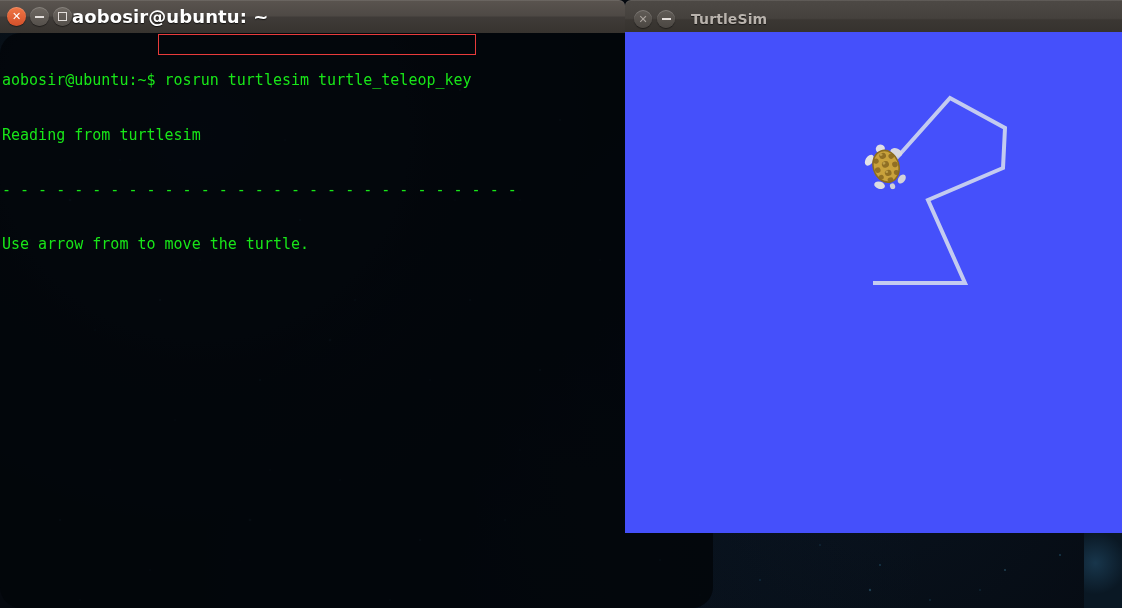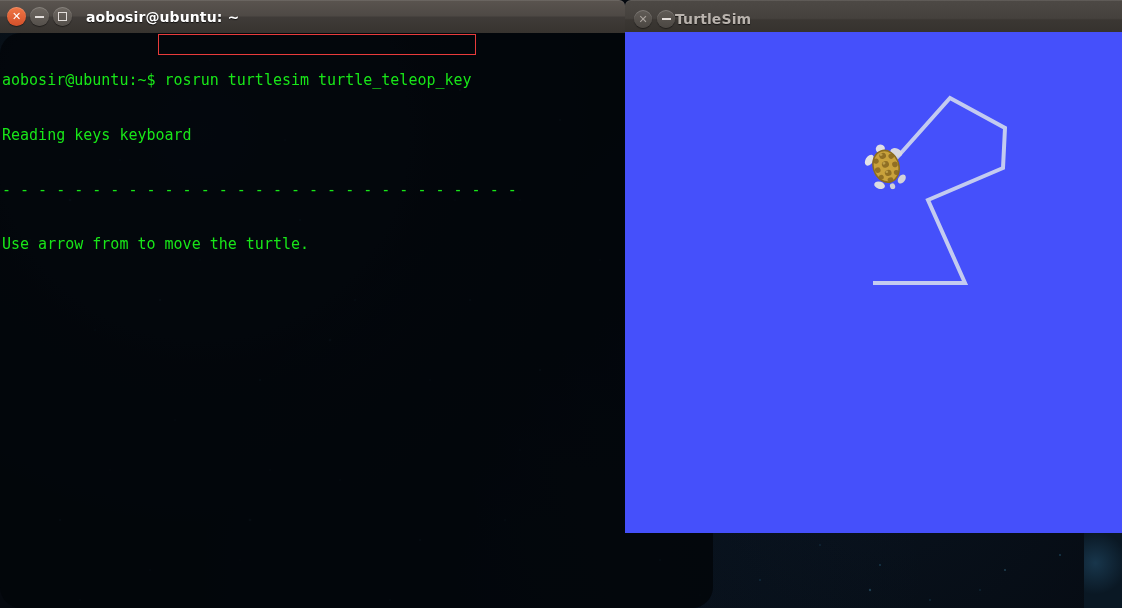--- a/index.html
+++ b/index.html
@@ -78,23 +78,23 @@
     width: 7px; height: 7px;
     border: 1.5px solid #e3dedb;
     display:block;
   }
   .wbtn .dash {
     width: 9px; height: 2px;
     background: #e3dedb;
     display: block;
   }
   .titlebar-title {
-    margin-left: 14px;
+    margin-left: 0;
     color: #ffffff;
-    font-size: 14px;
+    font-size: 18px;
     font-weight: bold;
     font-family: "DejaVu Sans", sans-serif;
     text-shadow: 0 1px 1px rgba(0,0,0,0.7);
     letter-spacing: 0.1px;
   }
 
   .term-body {
     position: absolute;
     left: 0;
     top: 33px;
@@ -135,21 +135,21 @@
   }
   #turtlesim-window .titlebar {
     height: 38px;
     background: linear-gradient(to bottom, #4d4945 0%, #45413d 48%, #3b3733 52%, #33302c 100%);
     border-top-left-radius: 6px;
     border-top-right-radius: 0;
   }
   #turtlesim-window .titlebar-title {
     color: #b9b3ad;
     font-size: 14px;
-    margin-left: 0;
+    margin-left: 16px;
     text-shadow: 0 1px 1px rgba(0,0,0,0.6);
   }
   #turtlesim-window .wbtn {
     width: 18px; height: 18px;
     background: linear-gradient(to bottom, #615c57 0%, #4b4742 100%);
     color: #a9a39d;
   }
   #turtlesim-window .wbtn.close { background: linear-gradient(to bottom, #615c57 0%, #4b4742 100%); color:#a9a39d; }
   #turtlesim-window .win-buttons { padding-left: 9px; gap: 5px; }
 
@@ -262,21 +262,21 @@
         <div class="wbtn">
             <span class="sq"></span>
           </div>
       </div>
       <div class="titlebar-title">aobosir@ubuntu: ~</div>
     </div>
 
     <div class="term-body">
       <div class="term-lines">
         <div class="term-line"><span>aobosir@ubuntu:~$ </span><span>rosrun turtlesim turtle_teleop_key</span></div>
-        <div class="term-line"><span>Reading keys keyboard</span></div>
+        <div class="term-line"><span>Reading from turtlesim</span></div>
         <div class="term-line"><span>- - - - - - - - - - - - - - - - - - - - - - - - - - - - -</span></div>
         <div class="term-line"><span>Use arrow from to move the turtle.</span></div>
       </div>
       <div class="hl-box"></div>
     </div>
   </div>
 
   <div id="turtlesim-window">
 
     <div class="titlebar">

